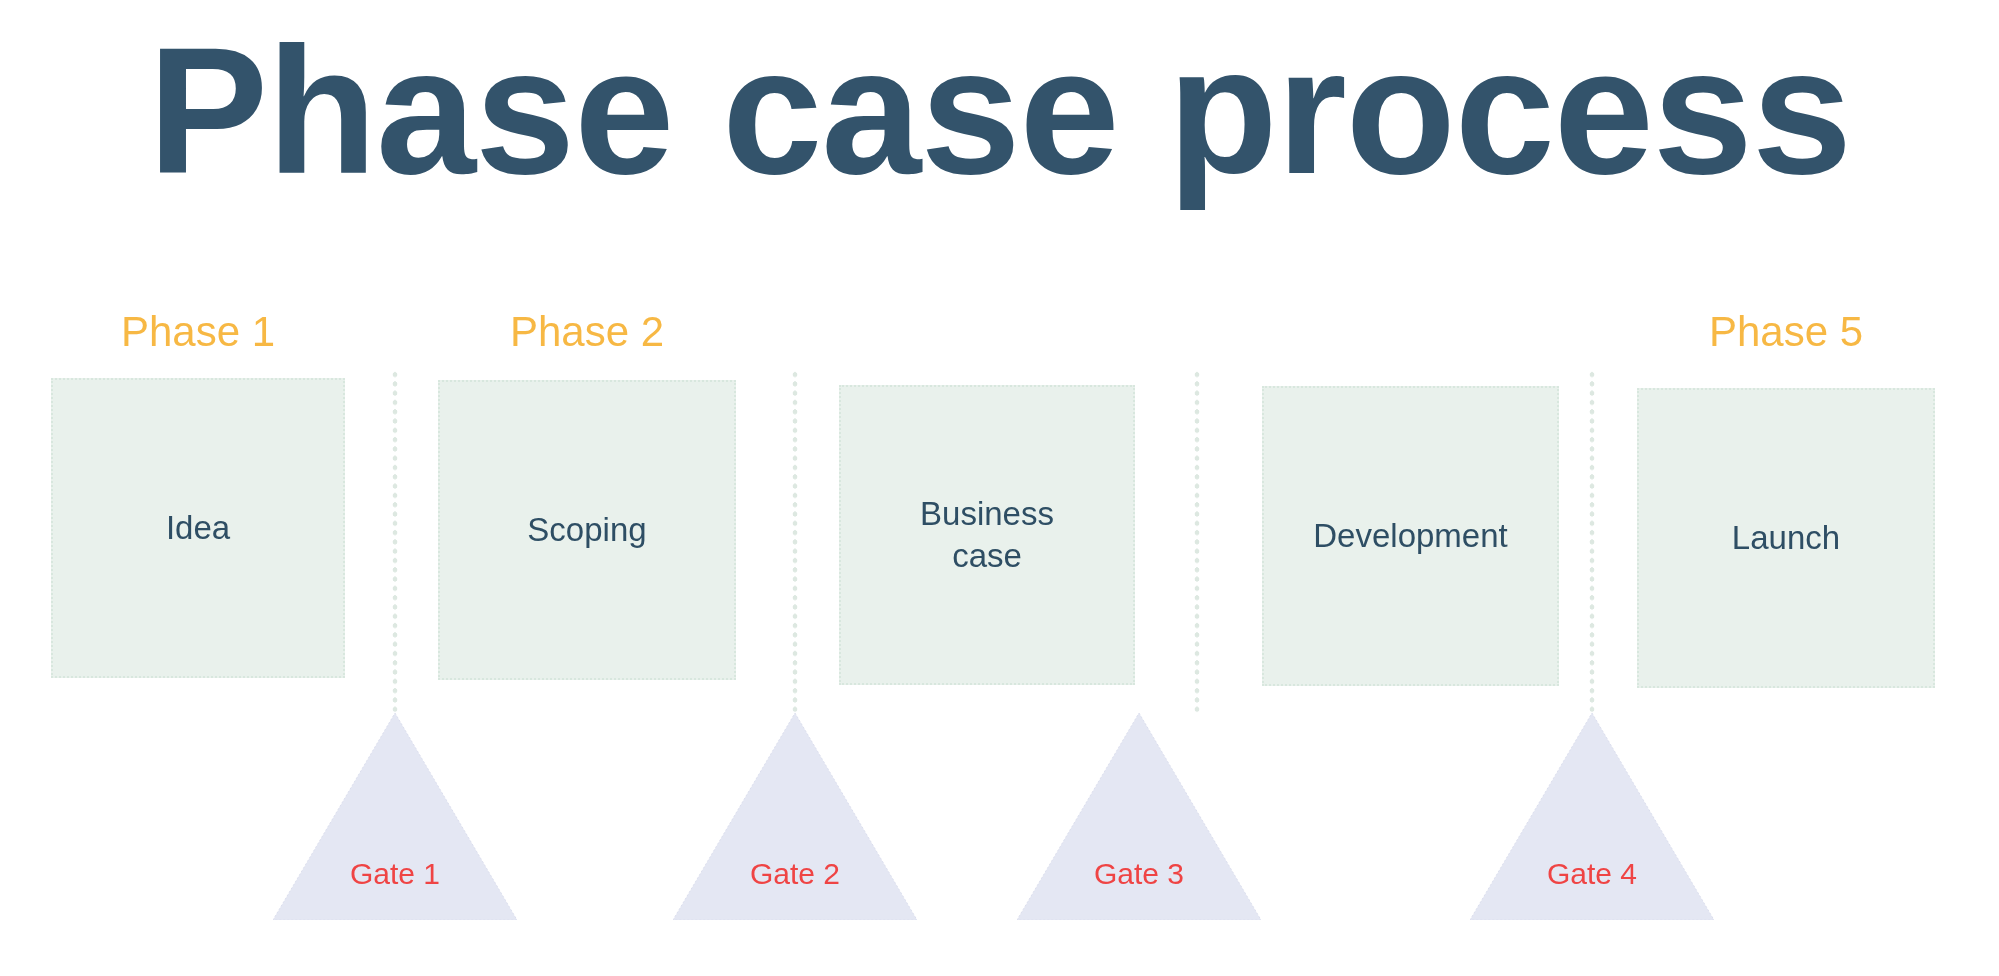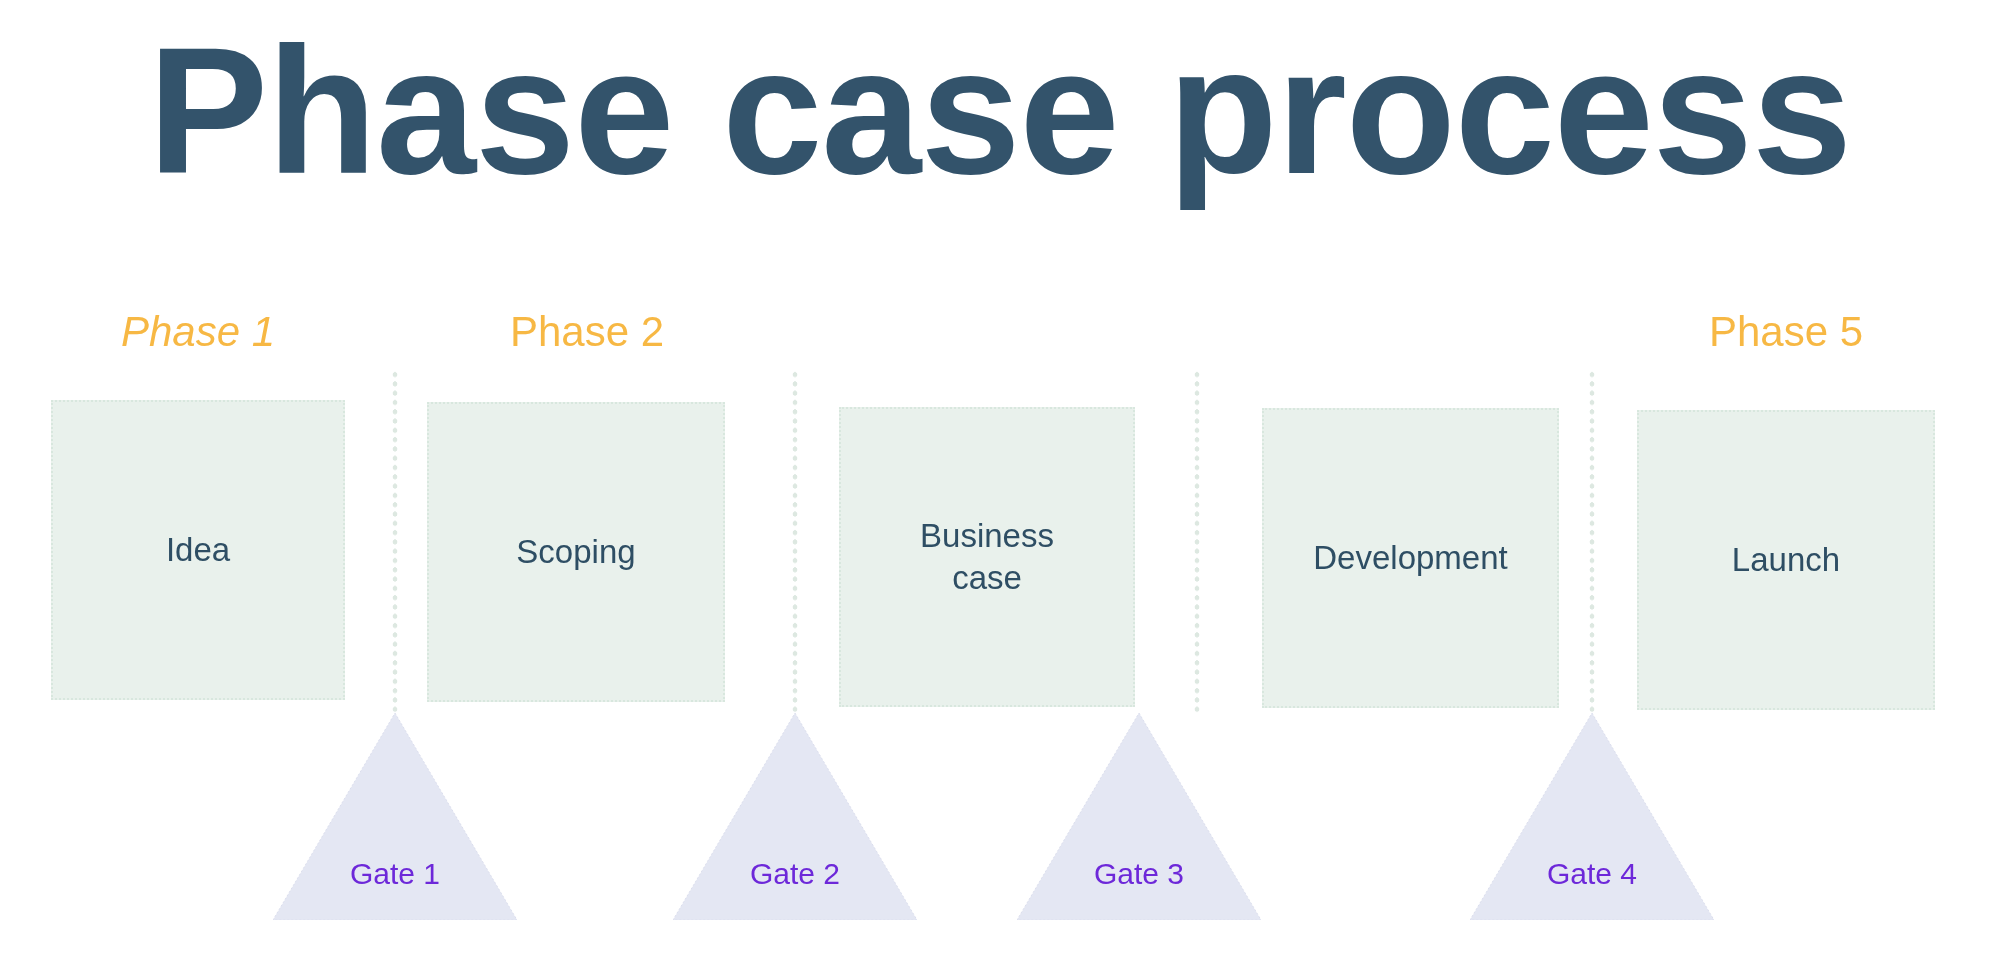--- a/index.html
+++ b/index.html
@@ -39,21 +39,20 @@
     box-sizing: border-box;
     background: #e9f1ec;
     border: 2px dotted #d8e7de;
     display: flex;
     align-items: center;
     justify-content: center;
     text-align: center;
     color: #2e4e64;
     font-size: 33px;
     line-height: 1.27;
-    margin-top: 22px;
   }
   .phase-box .box-label {
     display: inline-block;
     max-width: 212px;
   }
   .connector {
     position: absolute;
     top: 370px;
     height: 343px;
     width: 6px;
@@ -69,43 +68,43 @@
   }
   .gate svg { display: block; width: 244px; height: 207px; }
   .gate-label {
     position: absolute;
     top: 143px;
     left: 0;
     width: 100%;
     text-align: center;
     font-size: 30px;
     line-height: 36px;
-    color: #6d28d9;
+    color: #ef4444;
   }
 </style>
 </head>
 <body>
 
 <div class="canvas">
 
   <h1 class="title">Phase case process</h1>
 
   <div class="connector" style="left:392px;"></div>
   <div class="connector" style="left:792px;"></div>
   <div class="connector" style="left:1194px;"></div>
   <div class="connector" style="left:1589px;"></div>
 
-  <div class="phase-label" style="left:51px;width:294px;font-style:italic;">Phase 1</div>
+  <div class="phase-label" style="left:51px;width:294px;">Phase 1</div>
   <div class="phase-label" style="left:438px;width:298px;">Phase 2</div>
   <div class="phase-label" style="left:1637px;width:298px;">Phase 5</div>
 
   <div class="phase-box" style="left:51px;top:378px;width:294px;">
     <span class="box-label">Idea</span>
   </div>
-  <div class="phase-box" style="left:427px;top:380px;width:298px;">
+  <div class="phase-box" style="left:438px;top:380px;width:298px;">
     <span class="box-label">Scoping</span>
   </div>
   <div class="phase-box" style="left:839px;top:385px;width:296px;justify-content:center;">
     <span class="box-label">Business case</span>
   </div>
   <div class="phase-box" style="left:1262px;top:386px;width:297px;">
     <span class="box-label">Development</span>
   </div>
   <div class="phase-box" style="left:1637px;top:388px;width:298px;">
     <span class="box-label">Launch</span>

